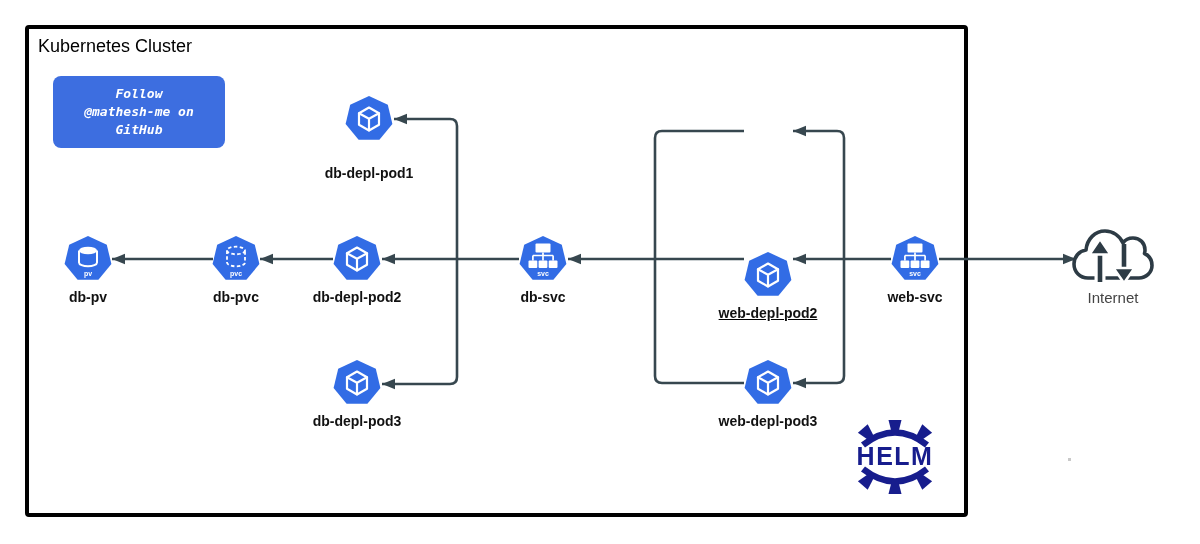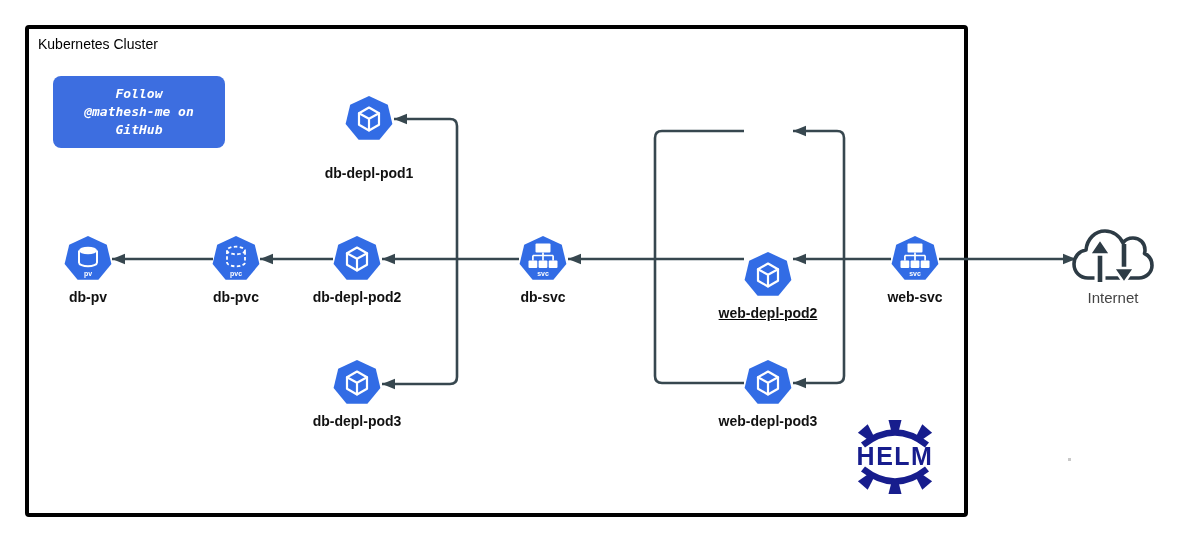--- a/index.html
+++ b/index.html
@@ -5,21 +5,21 @@
   :root{
     --k8s-blue:#326CE5; --badge:#3D6EE0; --connector:#37474F; --border:#000000;
     --label:#111111; --helm:#171D8D; --cloud:#2D3B45; --internet-label:#444444;
   }
   *{margin:0;padding:0;box-sizing:border-box;}
   html,body{width:1200px;height:544px;background:#ffffff;overflow:hidden;}
   #stage{position:relative;width:1200px;height:544px;background:#fff;
          font-family:"Liberation Sans",sans-serif;}
   .cluster{position:absolute;left:25px;top:25px;width:943px;height:492px;
            border:4px solid var(--border);border-radius:4px;background:transparent;}
-  .cluster-label{position:absolute;left:38px;top:36px;font-size:14px;color:#000;}
+  .cluster-label{position:absolute;left:38px;top:36px;font-size:18px;color:#000;}
   .badge{position:absolute;left:53px;top:76px;width:172px;height:72px;border-radius:8px;
          background:var(--badge);display:flex;flex-direction:column;align-items:center;
          justify-content:center;color:#fff;
          font:bold italic 13px "DejaVu Sans Mono",monospace;line-height:1.4;text-align:center;}
   #edge-layer{position:absolute;left:0;top:0;z-index:2;}
   #node-layer{position:absolute;left:0;top:0;width:100%;height:100%;z-index:3;}
   .edge{stroke:var(--connector);stroke-width:2.6;fill:none;}
   .arrowhead{fill:var(--connector);}
   .node{position:absolute;width:120px;display:flex;flex-direction:column;align-items:center;}
   .hept{fill:var(--k8s-blue);}

